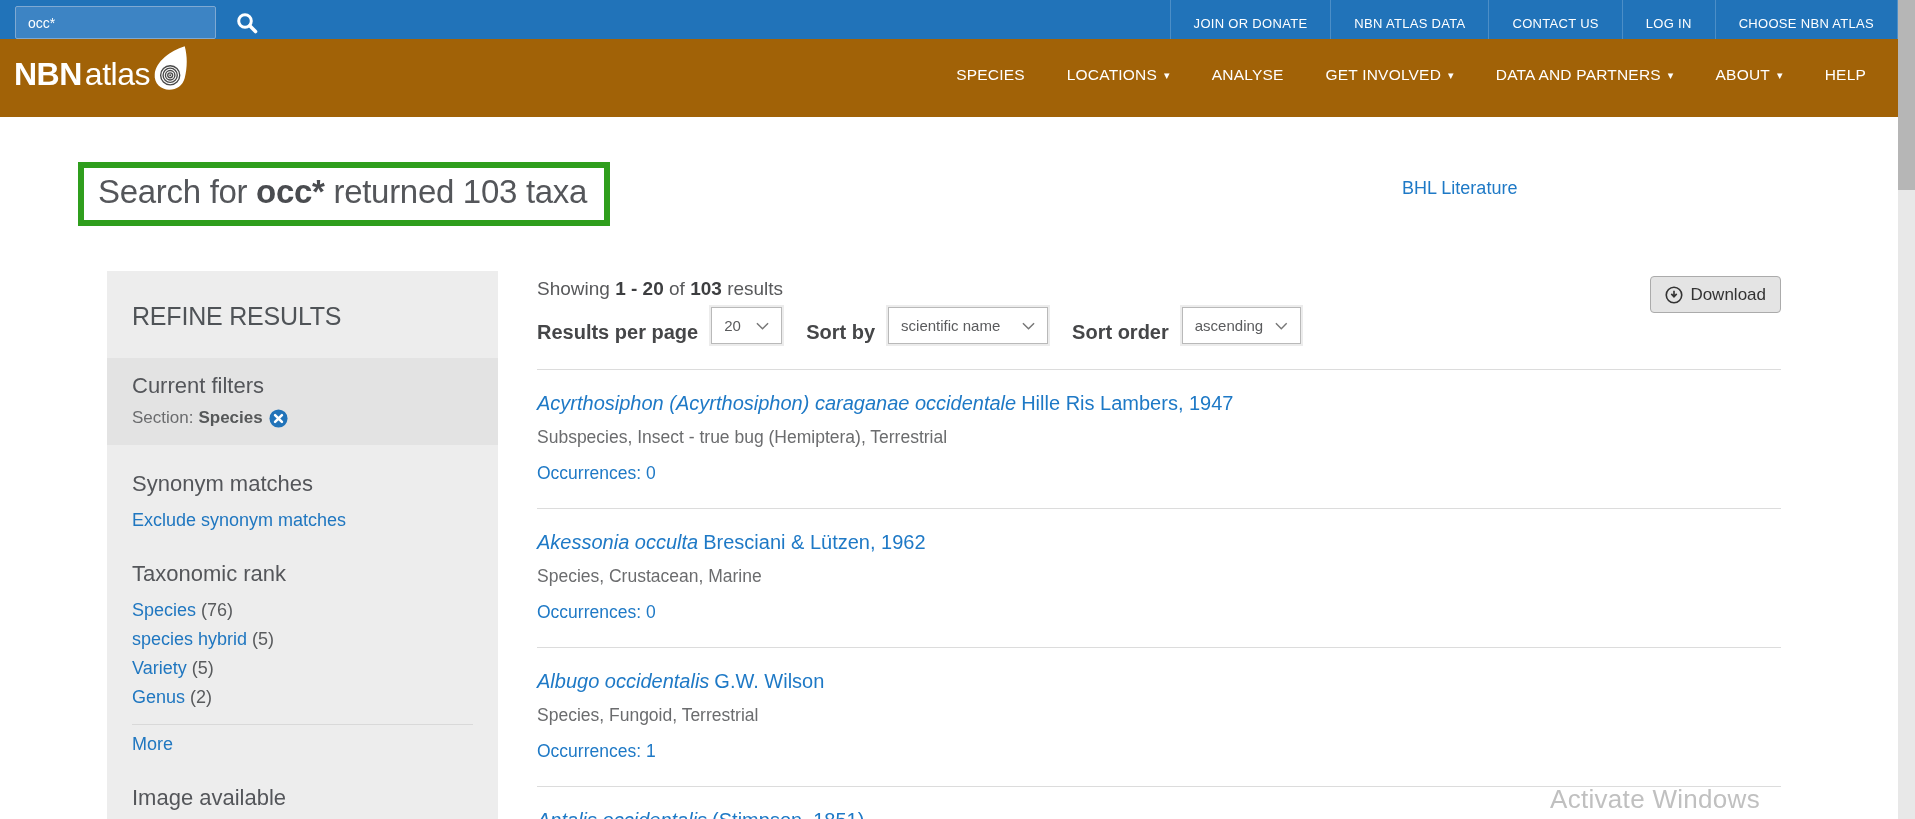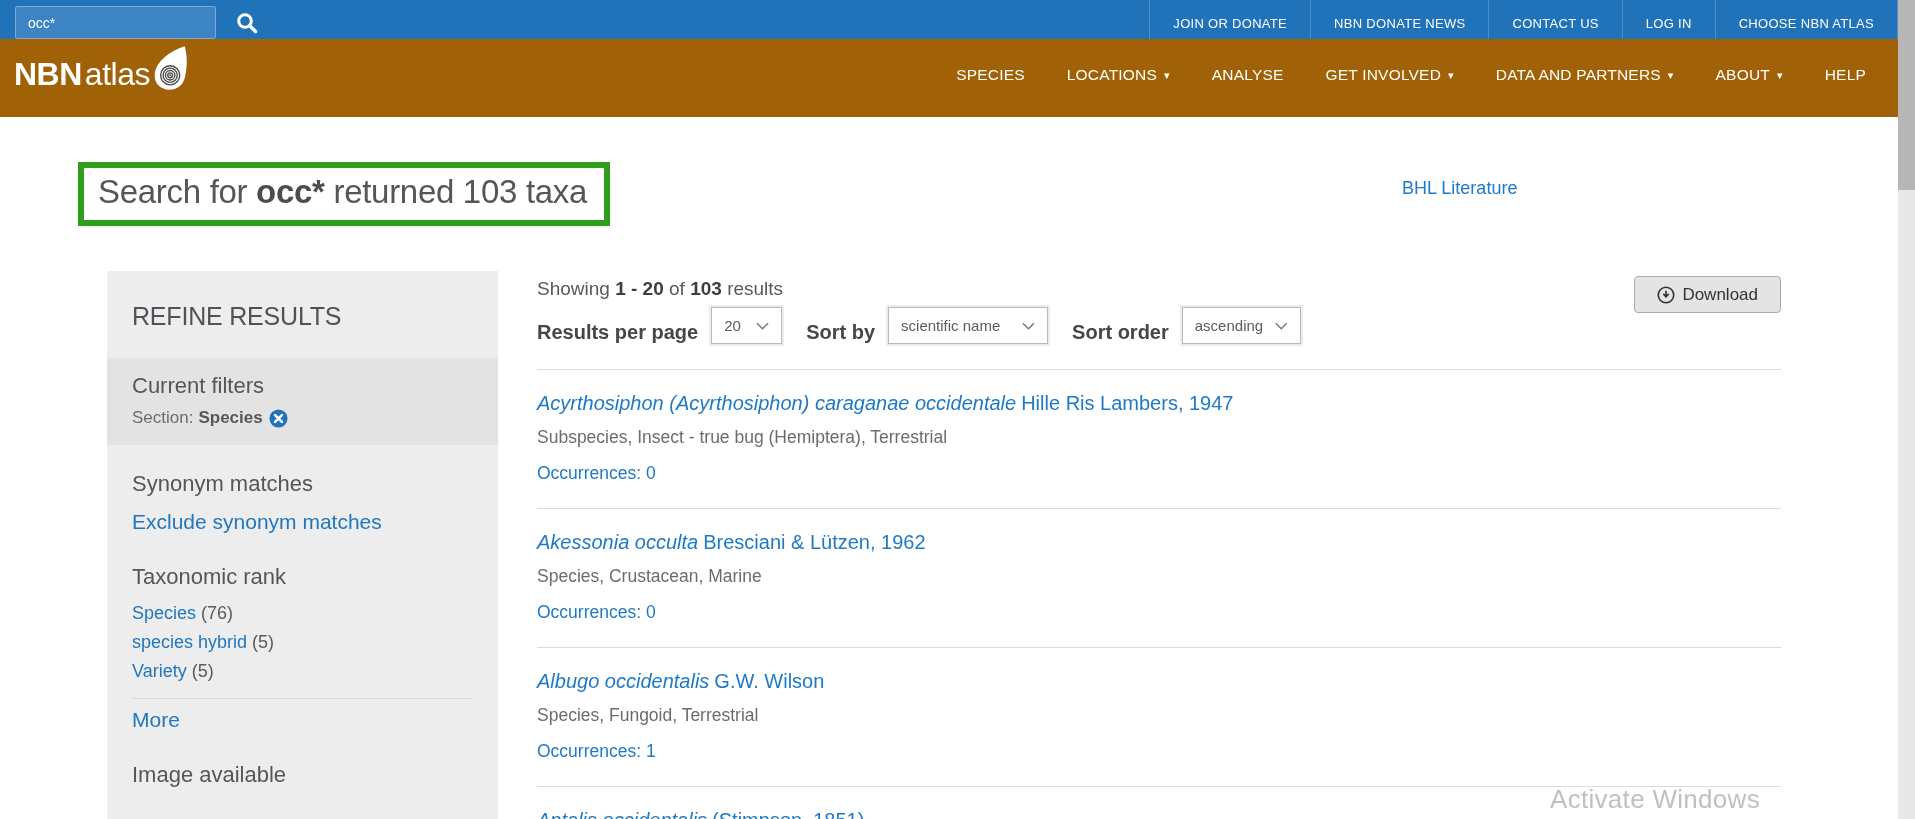--- a/index.html
+++ b/index.html
@@ -60,21 +60,21 @@
   
   .sidebar { position:absolute; left:107px; top:271px; width:391px; height:548px; background:#ededed; }
   .sb-title { padding:31px 25px 27px; font-size:25px; color:#4f5357; letter-spacing:-.2px; }
   .sb-band { background:#e3e3e3; padding:15px 25px 17px; }
   .sb-band h3 { font-size:22px; font-weight:400; color:#54565a; margin-bottom:9px; }
   .sb-filter { font-size:17px; color:#6b6c6e; display:flex; align-items:center; }
   .sb-filter b { color:#565859; margin-left:5px; }
   .sb-filter svg { margin-left:6px; cursor:pointer; }
   .sb-section { padding:26px 25px 0; }
   .sb-h { font-size:22px; font-weight:400; color:#54565a; }
-  .sb-link { display:inline-block; font-size:21px; color:#2077c0; text-decoration:none; cursor:pointer; margin-top:13px; }
+  .sb-link { display:inline-block; font-size:18px; color:#2077c0; text-decoration:none; cursor:pointer; margin-top:13px; }
   .rank-list { margin-top:9px; }
   .rank-row { font-size:18px; line-height:29px; }
   .rank-row a { color:#2077c0; text-decoration:none; cursor:pointer; }
   .rank-row .cnt { color:#595b5d; }
   .sb-divider { border:none; border-top:1px solid #d9d9d9; margin:12px 0 0; }
   .more-link { margin-top:9px; }
   .sb-h2 { margin-top:30px; }
 
   
   .main { position:absolute; left:537px; top:278px; width:1244px; }
@@ -86,21 +86,21 @@
     display:flex; align-items:center; justify-content:space-between;
     height:37px; background:#fff; border:1px solid #b9b9b9;
     box-shadow:0 0 0 2px #ececec; margin:0 24px 0 13px; padding:0 12px;
     font-size:15px; color:#5a5b5d; cursor:pointer; white-space:nowrap;
   }
   .sel svg { margin-left:12px; }
   .sel.w1 { width:71px; }
   .sel.w2 { width:160px; }
   .sel.w3 { width:119px; margin-right:0; }
   .download-btn {
-    position:absolute; right:0; top:-2px; height:37px; padding:0 22px;
+    position:absolute; right:0; top:-2px; height:37px; padding:0 14px;
     display:flex; align-items:center; background:#e4e4e4;
     border:1px solid #ababab; border-radius:4px; cursor:pointer;
     font-size:17px; color:#333; font-family:"Liberation Sans", sans-serif;
   }
   .download-btn svg { margin-right:7px; }
   .results { margin-top:25px; }
   .result { border-top:1px solid #dcdcdc; padding:22px 0 24px; }
   .res-title { font-size:20px; color:#1e79c6; text-decoration:none; cursor:pointer; display:inline-block; }
   .res-title .sci { font-style:italic; }
   .res-title .auth { font-style:normal; margin-left:5px; }
@@ -124,21 +124,21 @@
       <span>
         <svg viewBox="0 0 24 24" width="24" height="24">
             <circle cx="10" cy="10" r="6.3" fill="none" stroke="#fff" stroke-width="3"></circle>
             <line x1="14.8" y1="14.8" x2="20.5" y2="20.5" stroke="#fff" stroke-width="3.6" stroke-linecap="round"></line>
           </svg>
       </span>
     </button>
     <div class="active-strip"></div>
     <div class="tb-menu">
       <div class="tb-item">JOIN OR DONATE</div>
-      <div class="tb-item">NBN DONATE NEWS</div>
+      <div class="tb-item">NBN ATLAS DATA</div>
       <div class="tb-item">CONTACT US</div>
       <div class="tb-item">LOG IN</div>
       <div class="tb-item">CHOOSE NBN ATLAS</div>
     </div>
   </div>
 
   <div class="nav">
     <div class="logo">
       <span class="nbn">NBN</span>
         <span class="atlas">atlas</span>
@@ -204,20 +204,21 @@
     </div>
     <div class="sb-section">
       <div class="sb-h">Synonym matches</div>
       <a class="sb-link">Exclude synonym matches</a>
 
       <div class="sb-h sb-h2">Taxonomic rank</div>
       <div class="rank-list">
         <div class="rank-row"><a>Species</a><span class="cnt"> (76)</span></div>
         <div class="rank-row"><a>species hybrid</a><span class="cnt"> (5)</span></div>
         <div class="rank-row"><a>Variety</a><span class="cnt"> (5)</span></div>
+        <div class="rank-row"><a>Genus</a><span class="cnt"> (2)</span></div>
       </div>
       <hr class="sb-divider">
       <a class="sb-link more-link">More</a>
 
       <div class="sb-h sb-h2">Image available</div>
       
     </div>
   </div>
 
   <div class="main">

